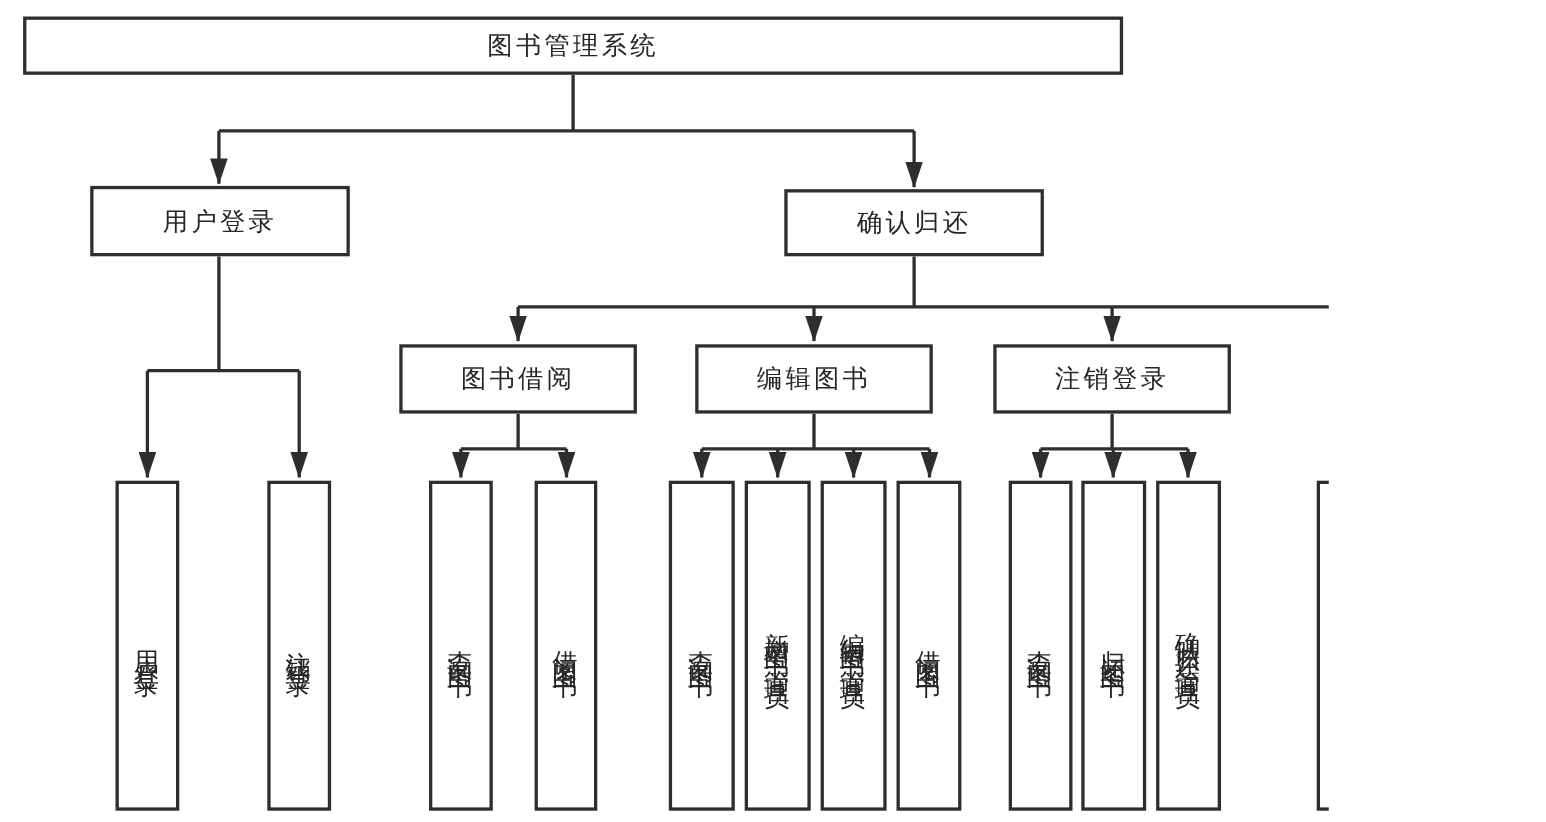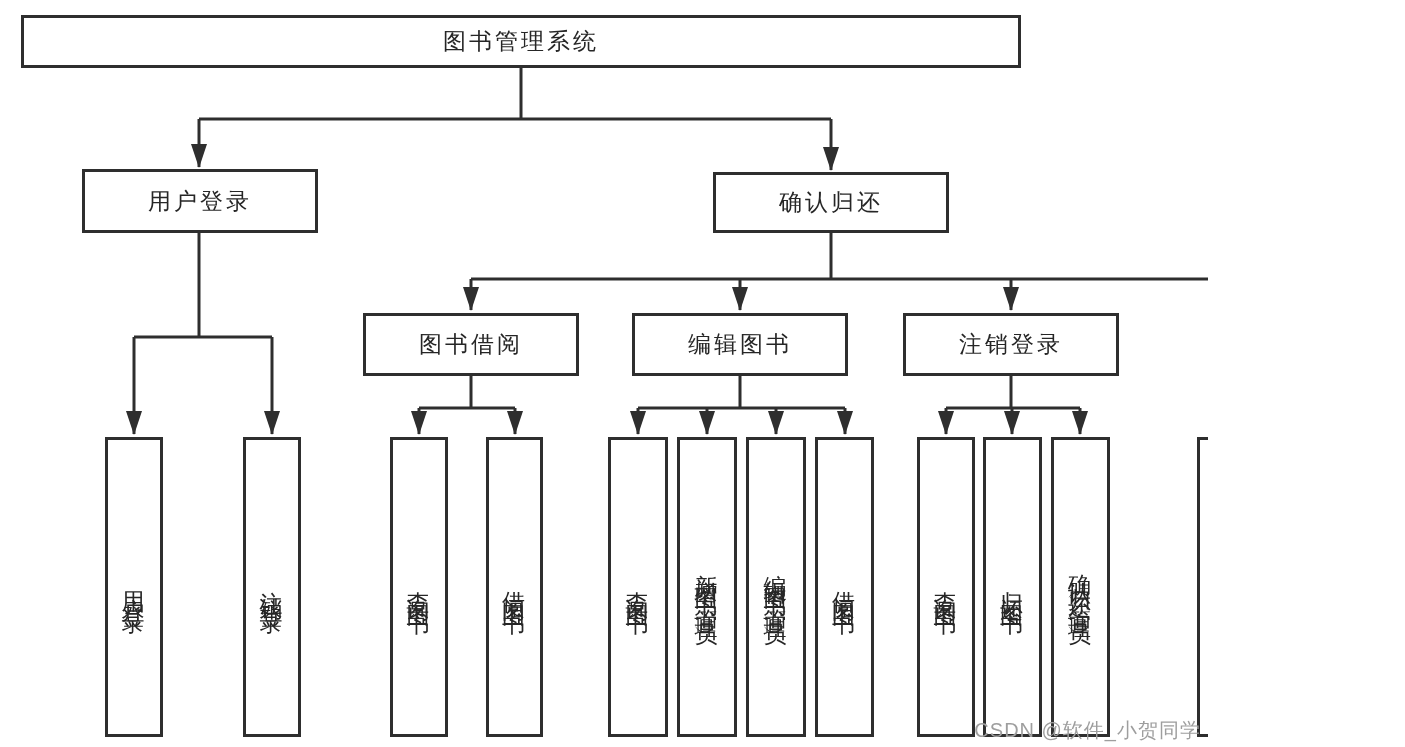--- a/index.html
+++ b/index.html
@@ -143,15 +143,14 @@
     <span>确认归还（管理员）</span>
   </div>
 
   <div class="node leaf" style="left:1197px;top:437px;width:58px;height:300px">
     <span>新增借阅记录</span>
   </div>
   <div class="node leaf" style="left:1315px;top:437px;width:58px;height:300px">
     <span>查询借阅记录</span>
   </div>
 
-  <div class="watermark">CSDN @软件_小贺同学</div>
 
 </div>
 
 </body></html>

